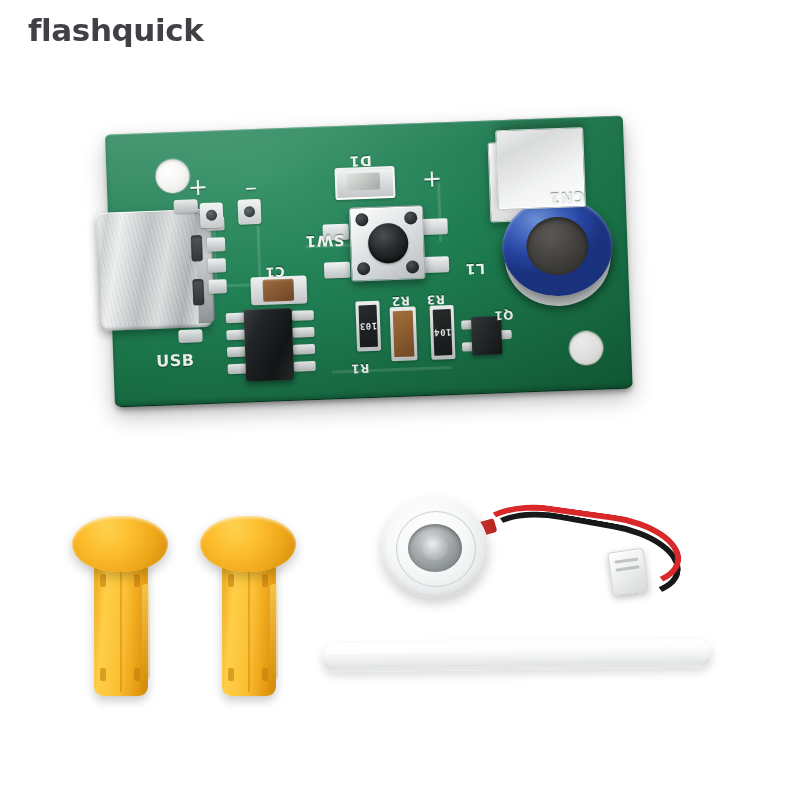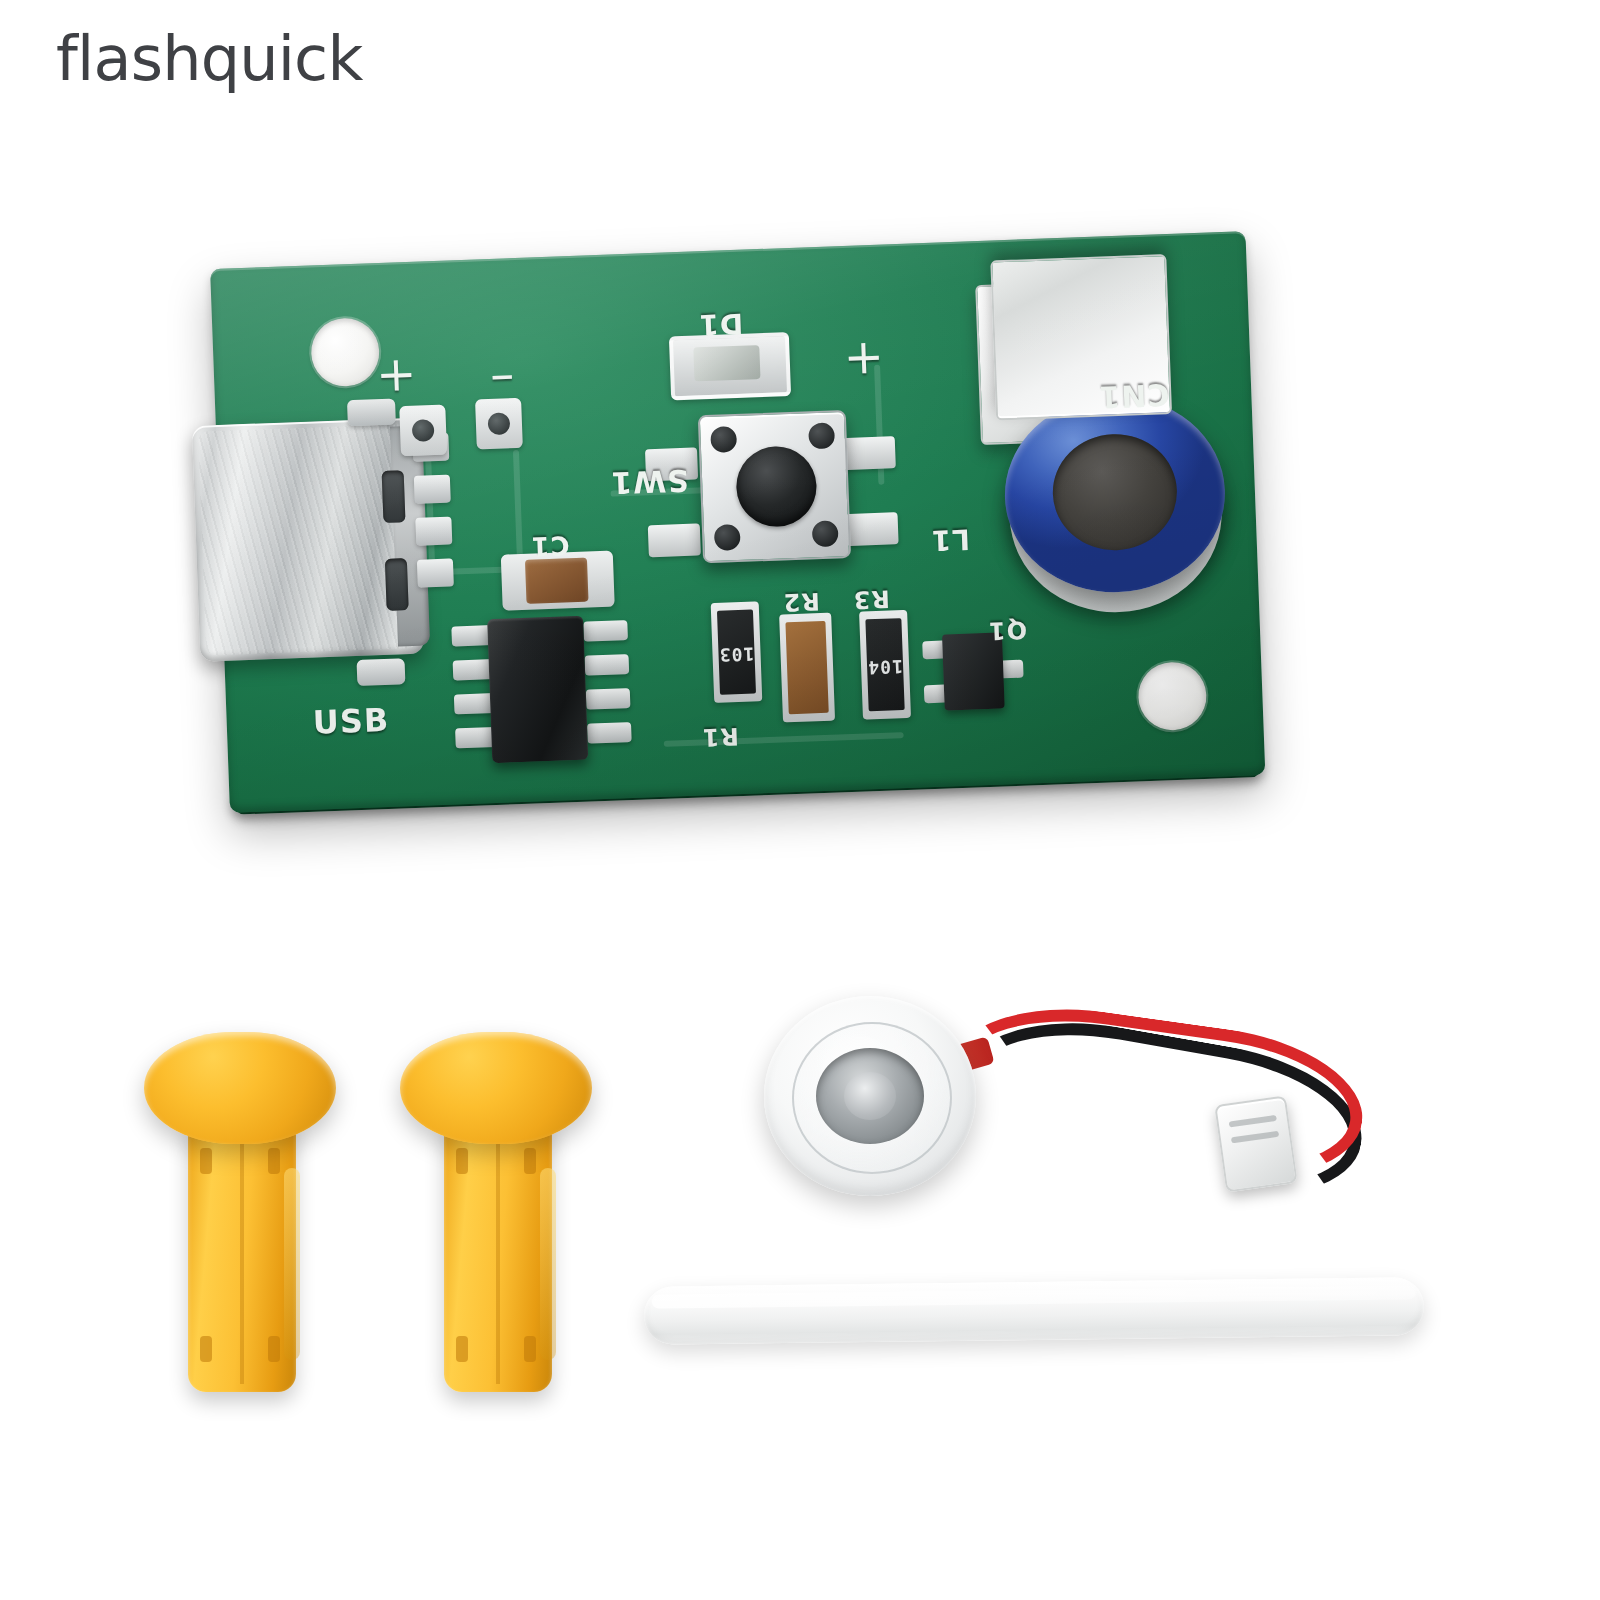--- a/index.html
+++ b/index.html
@@ -10,21 +10,21 @@
     font-family:"Liberation Sans", sans-serif;
     overflow:hidden;
     position:relative;
   }
   #stage{position:absolute;inset:0;width:800px;height:800px;}
 
   
   .watermark{
     position:absolute;left:28px;top:12px;
     font-family:"DejaVu Sans", sans-serif;
-    font-size:31px;font-weight:400;letter-spacing:-0.4px;
+    font-size:31px;font-weight:700;letter-spacing:-0.4px;
     color:#3f4145;
     user-select:none;
   }
 
   
   .pcb-wrap{
     position:absolute;left:110px;top:125px;
     width:518px;height:280px;
     transform:rotate(-2.1deg);
   }

